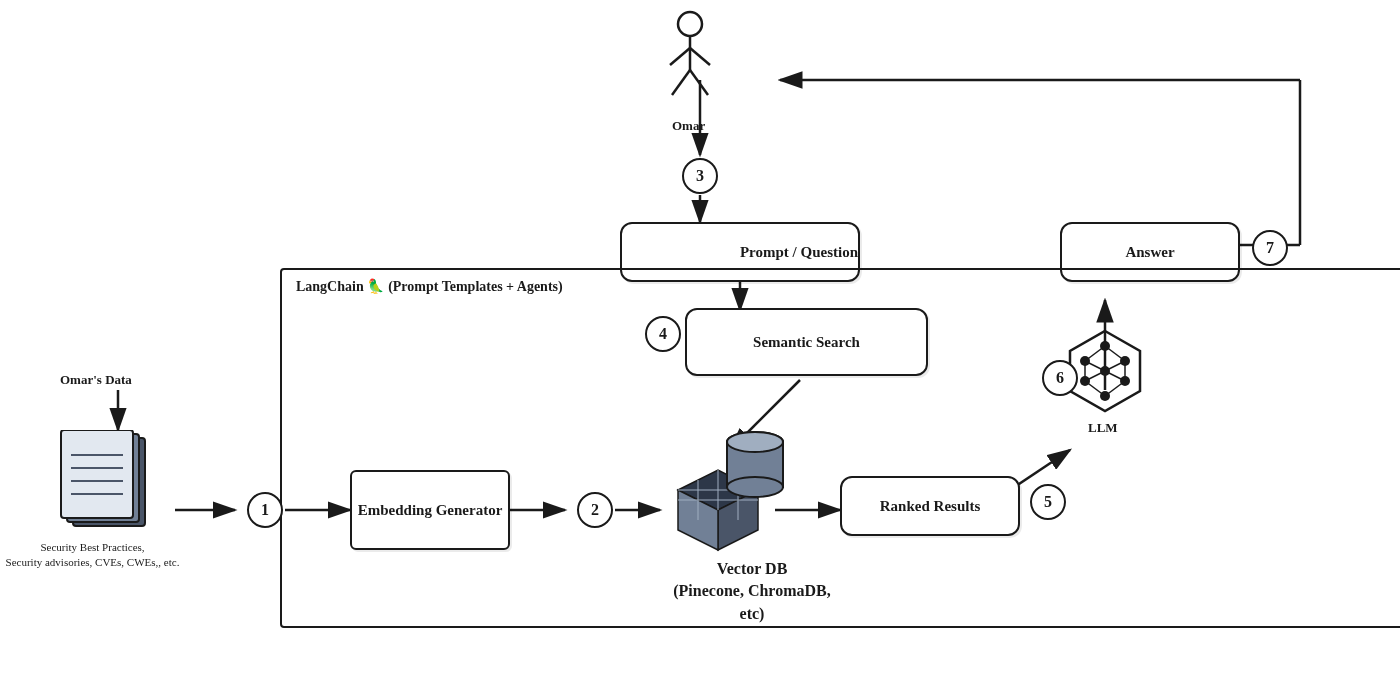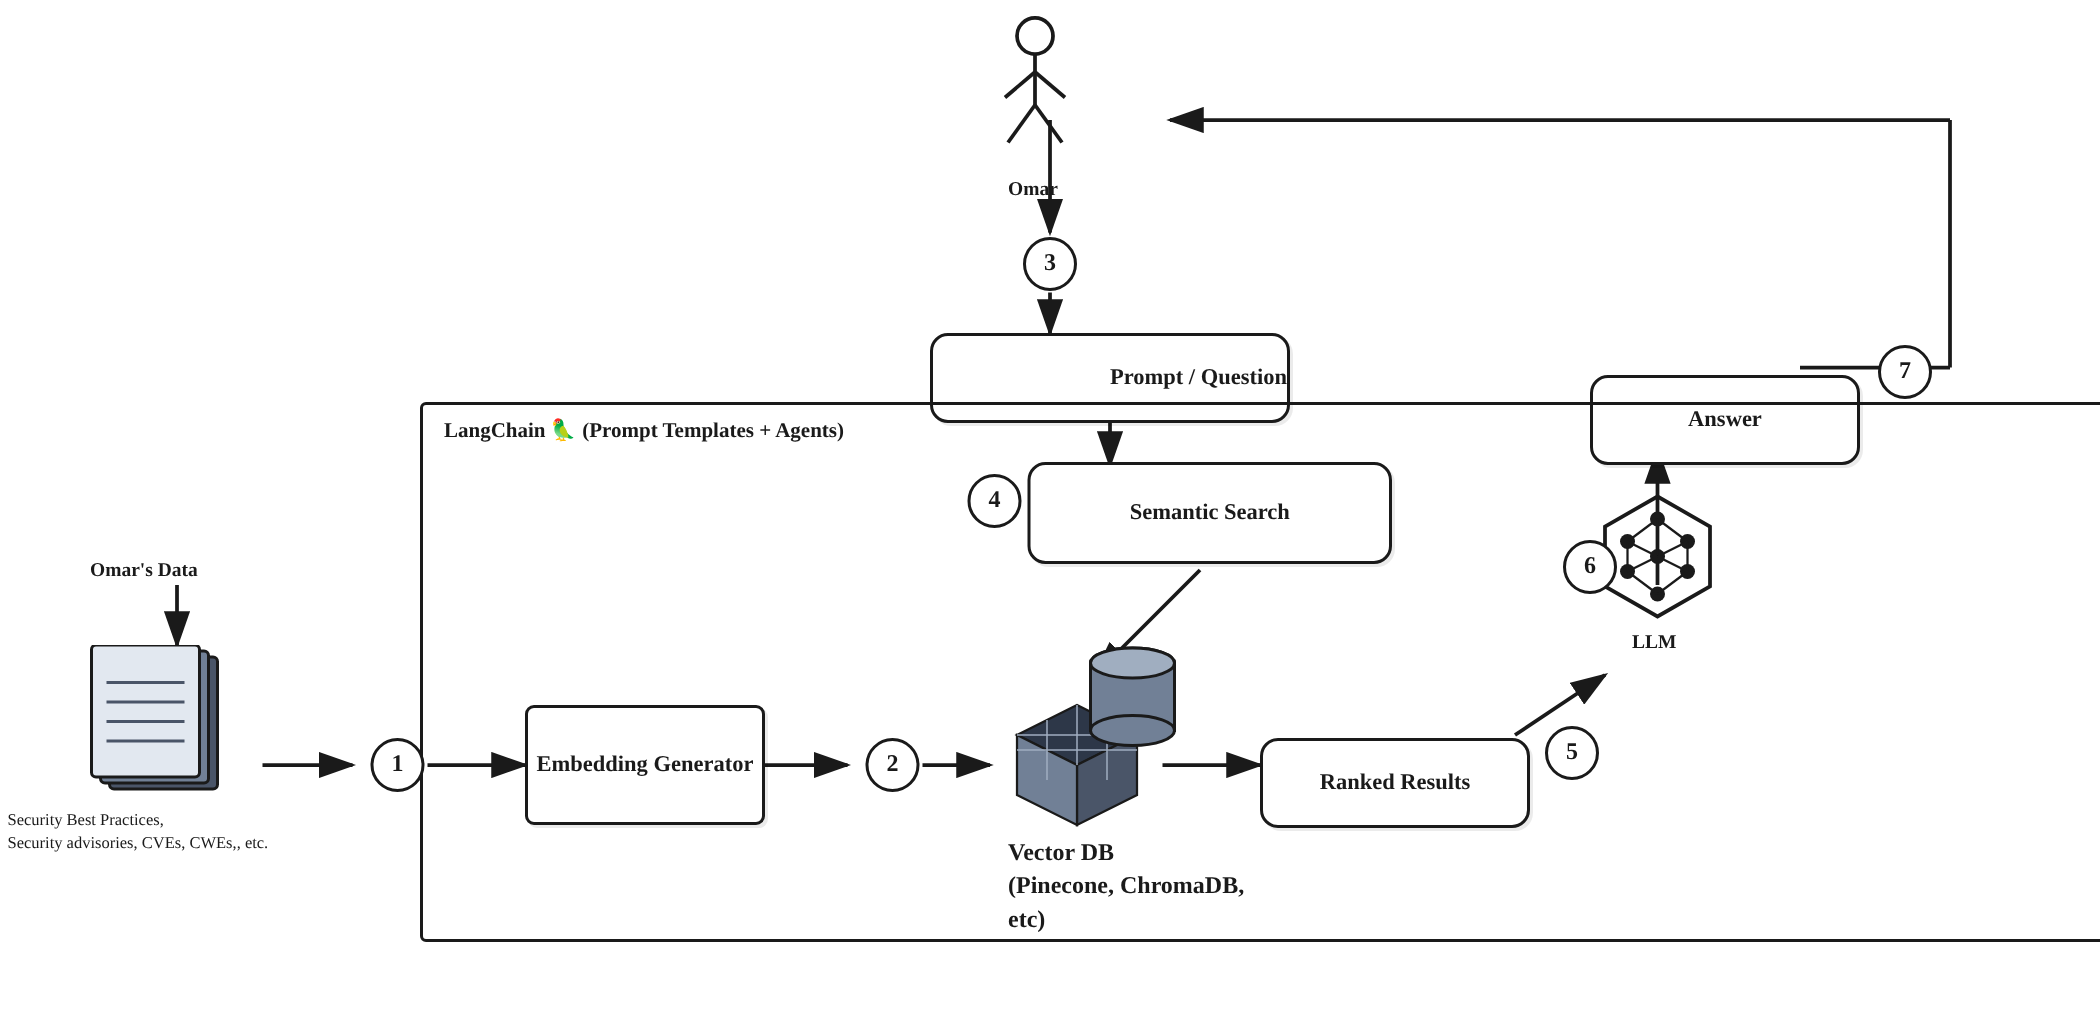--- a/index.html
+++ b/index.html
@@ -94,20 +94,21 @@
     
     .llm-icon {
       position: absolute;
     }
 
     .label-text {
       position: absolute;
       font-size: 13px;
       font-weight: 600;
       color: #1a1a1a;
+      text-align: center;
     }
 
     .label-text.small {
       font-size: 12px;
       font-weight: 400;
     }
   </style>
 </head>
 <body>
 
@@ -167,21 +168,21 @@
   <div class="label-text" style="left: 672px; top: 118px;">Omar</div>
 
   <div class="circle-num" style="left: 682px; top: 158px;">
     <span>3</span>
   </div>
 
   <div class="sketch-box rounded" style="left: 620px; top: 222px; width: 240px; height: 60px; justify-content: flex-end;">
     <span>Prompt / Question</span>
   </div>
 
-  <div class="sketch-box rounded" style="left: 1060px; top: 222px; width: 180px; height: 60px; margin-top: 28px;">
+  <div class="sketch-box rounded" style="left: 1060px; top: 222px; width: 180px; height: 60px;">
     <span>Answer</span>
   </div>
 
   <div class="circle-num" style="left: 1252px; top: 230px;">
     <span>7</span>
   </div>
 
   <div class="langchain-box" style="left: 280px; top: 268px; width: 1174px; height: 360px;">
     <div class="label-text" style="position: absolute; top: 8px; left: 14px; font-size: 14px; font-weight: 600;">LangChain 🦜 (Prompt Templates + Agents)</div>
   </div>
@@ -249,21 +250,21 @@
         <rect x="4" y="12" width="56" height="45" fill="#718096" stroke="#1a1a1a" stroke-width="2"></rect>
         <ellipse cx="32" cy="57" rx="28" ry="10" fill="#718096" stroke="#1a1a1a" stroke-width="2"></ellipse>
         <ellipse cx="32" cy="12" rx="28" ry="10" fill="#a0aec0" stroke="#1a1a1a" stroke-width="2"></ellipse>
       </g>
     </svg>
   </div>
   <div class="label-text" style="left: 672px; top: 558px; width: 160px; font-size: 16px; line-height: 1.4;">
     <span>Vector DB<br>(Pinecone, ChromaDB, etc)</span>
   </div>
 
-  <div class="sketch-box rounded" style="left: 840px; top: 492px; width: 180px; height: 60px;">
+  <div class="sketch-box rounded" style="left: 840px; top: 476px; width: 180px; height: 60px;">
     <span>Ranked Results</span>
   </div>
 
   <div class="circle-num" style="left: 1030px; top: 484px;">
     <span>5</span>
   </div>
 
   <div class="llm-icon" style="left: 1060px; top: 326px;">
     <svg width="90" height="90" viewBox="0 0 90 90">
 

